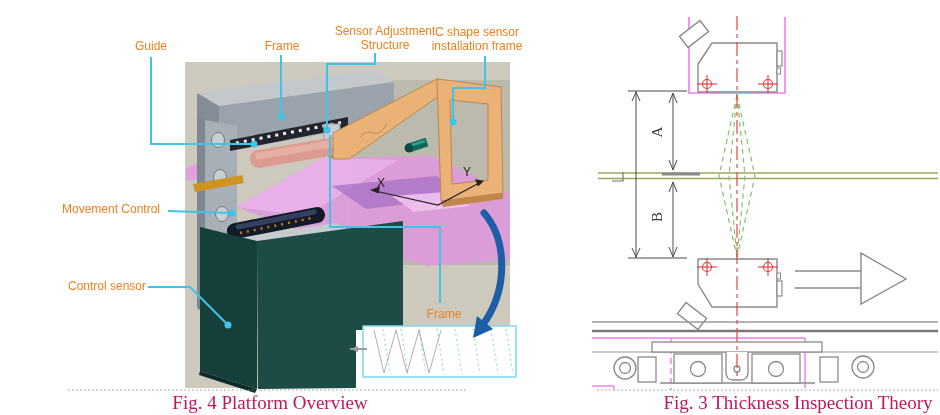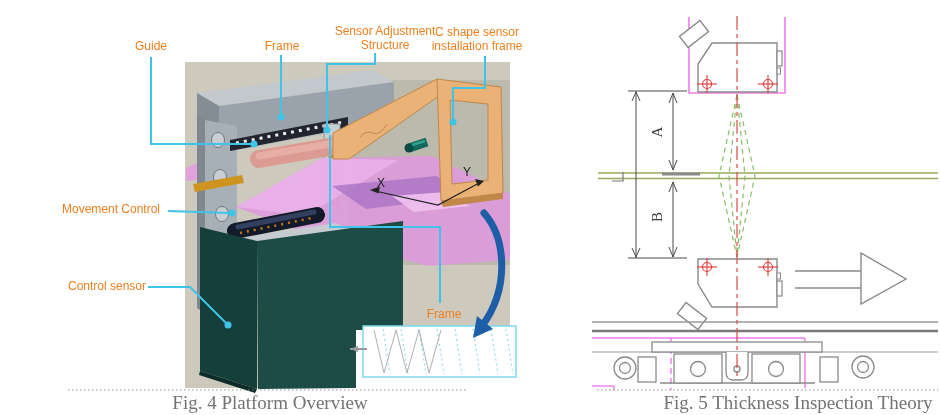--- a/index.html
+++ b/index.html
@@ -8,21 +8,21 @@
   svg.art{position:absolute;left:0;top:0;}
   .lbl{position:absolute;transform:translate(-50%,-50%);color:#ee7f1d;
        font:12px/1.18 "Liberation Sans",sans-serif;text-align:center;white-space:nowrap;}
   .lbl.wrap{white-space:normal;}
   .lbl.w120{width:120px;}
   .lbl.w102{width:102px;}
   .axis{position:absolute;transform:translate(-50%,-50%);color:#1c1c1c;
         font:12px "Liberation Sans",sans-serif;}
   .dim{position:absolute;transform:translate(-50%,-50%) rotate(-90deg);color:#3a3a3a;
        font:15px "Liberation Serif",serif;}
-  .cap{position:absolute;transform:translate(-50%,-50%);color:#737373;
+  .cap{position:absolute;transform:translate(-50%,-50%);color:#be185d;
        font:19px "Liberation Serif",serif;white-space:nowrap;}
 </style>
 </head>
 <body>
 
 <div class="page">
 
   <svg class="art" width="940" height="415" viewBox="0 0 940 415">
 
     <g>
@@ -232,14 +232,14 @@
   <div class="lbl" style="left:107px;top:286px">Control sensor</div>
   <div class="lbl" style="left:444px;top:314px">Frame</div>
 
   <div class="axis" style="left:381px;top:183px">X</div>
   <div class="axis" style="left:467px;top:172px">Y</div>
 
   <div class="dim" style="left:657px;top:132px">A</div>
   <div class="dim" style="left:657px;top:217px">B</div>
 
   <div class="cap" style="left:270px;top:403px">Fig. 4 Platform Overview</div>
-  <div class="cap" style="left:798px;top:403px">Fig. 5 Thickness Inspection Theory</div>
+  <div class="cap" style="left:798px;top:403px">Fig. 3 Thickness Inspection Theory</div>
 </div>
 
 </body></html>

